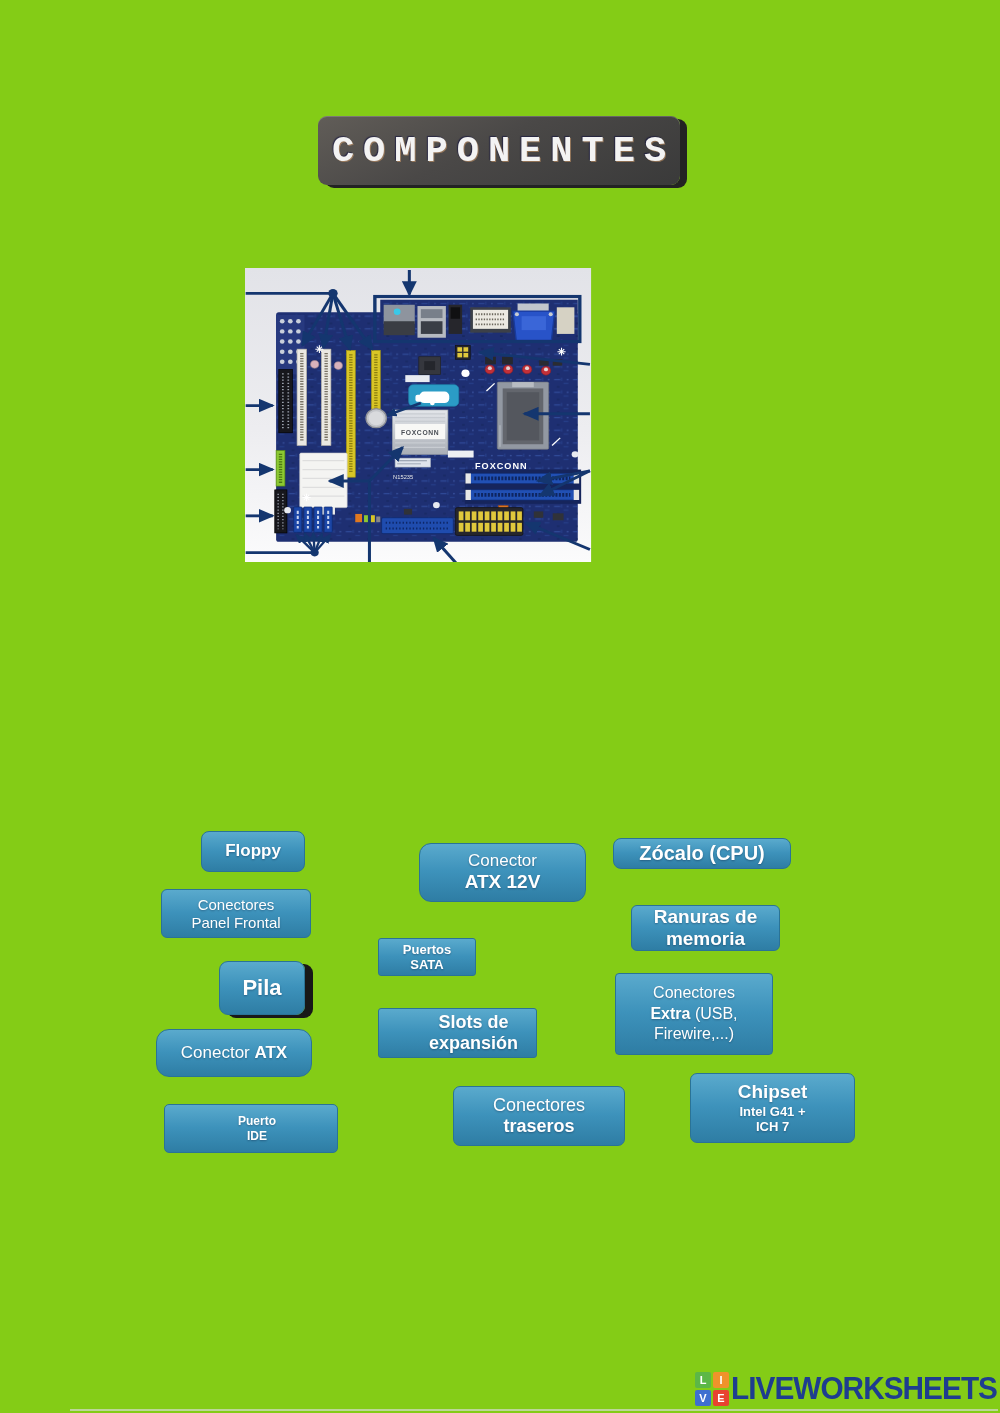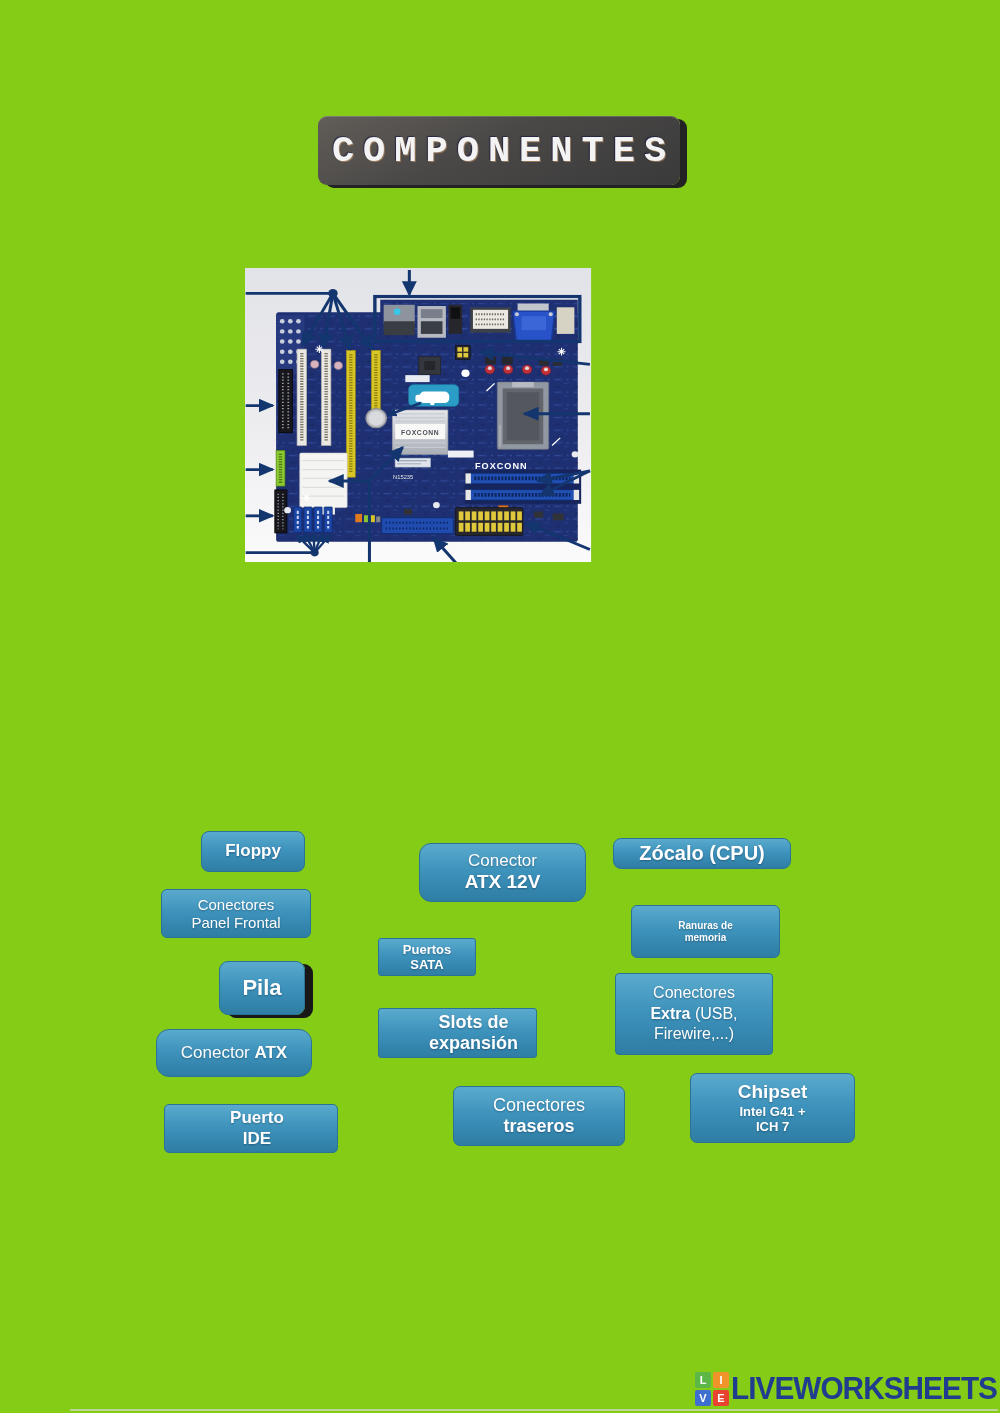--- a/index.html
+++ b/index.html
@@ -356,21 +356,21 @@
   </div>
 
   <div class="label b shadowed" style="left:219px;top:961px;width:86px;height:54px;font-size:22px;border-radius:9px;">
     <span>Pila</span>
   </div>
 
   <div class="label" style="left:156px;top:1029px;width:156px;height:48px;font-size:17px;border-radius:13px;">
     <span><span>Conector </span><span class="b">ATX</span></span>
   </div>
 
-  <div class="label b" style="left:164px;top:1104px;width:174px;height:49px;font-size:17px;border-radius:5px;padding-left:12px;">
+  <div class="label b" style="left:164px;top:1104px;width:174px;height:49px;font-size:12px;border-radius:5px;padding-left:12px;">
     <span>Puerto</span>
     <span>IDE</span>
   </div>
 
   <div class="label" style="left:419px;top:843px;width:167px;height:59px;font-size:17px;border-radius:12px;">
     <span>Conector</span>
     <span class="b" style="font-size:19px;">ATX 12V</span>
   </div>
 
   <div class="label b" style="left:378px;top:938px;width:98px;height:38px;font-size:13px;border-radius:3px;align-items:center;">
@@ -385,21 +385,21 @@
 
   <div class="label" style="left:453px;top:1086px;width:172px;height:60px;font-size:18px;border-radius:7px;">
     <span>Conectores</span>
     <span class="b">traseros</span>
   </div>
 
   <div class="label b" style="left:613px;top:838px;width:178px;height:31px;font-size:20px;border-radius:8px;">
     <span>Zócalo (CPU)</span>
   </div>
 
-  <div class="label b" style="left:631px;top:905px;width:149px;height:53px;font-size:10px;border-radius:6px;">
+  <div class="label b" style="left:631px;top:905px;width:149px;height:46px;font-size:19px;border-radius:6px;">
     <span>Ranuras de</span>
     <span>memoria</span>
   </div>
 
   <div class="label" style="left:615px;top:973px;width:158px;height:82px;font-size:16px;border-radius:4px;line-height:1.3;">
     <span>Conectores</span>
     <span><span class="b">Extra </span><span>(USB,</span></span>
     <span>Firewire,...)</span>
   </div>
 

